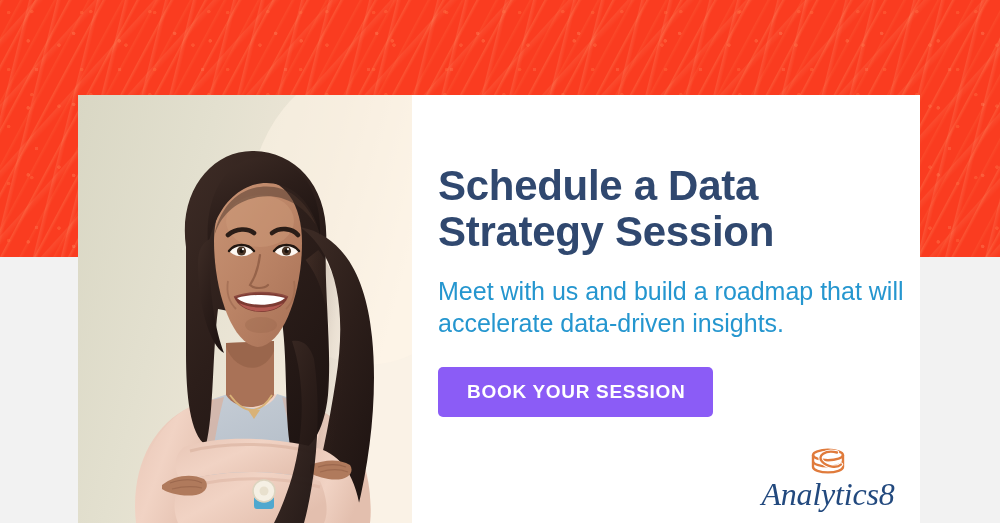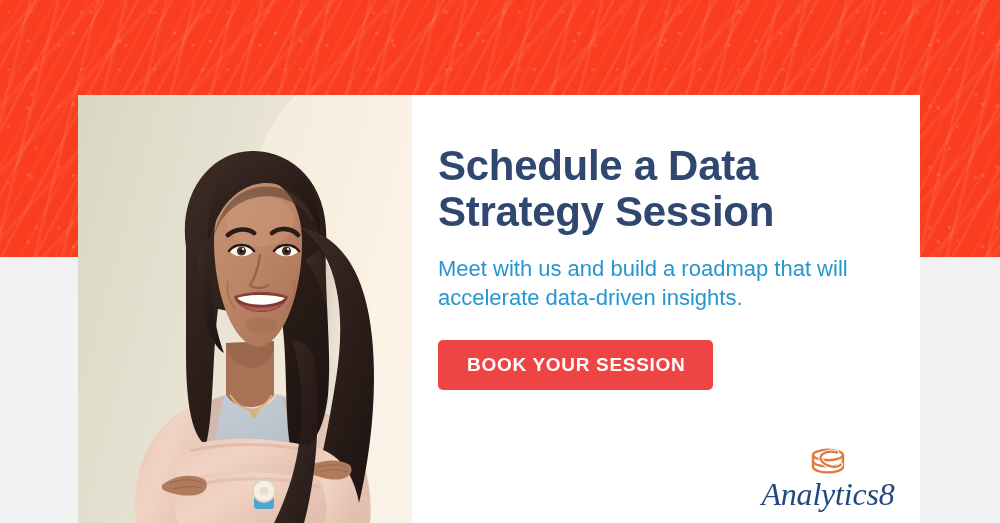--- a/index.html
+++ b/index.html
@@ -107,45 +107,45 @@
     overflow: hidden;
     background: #ddd9c8;
   }
   #photo-panel svg { display: block; }
 
   
   #text-panel {
     position: relative;
     flex: 1 1 auto;
     background: #ffffff;
-    padding: 48px 0 0 26px;
+    padding: 68px 0 0 26px;
   }
 
   #headline {
     font-size: 42px;
     font-weight: 700;
     line-height: 1.1;
     letter-spacing: -0.3px;
     color: #30486f;
     max-width: 420px;
   }
 
   #subhead {
     margin-top: 20px;
-    font-size: 22px;
+    font-size: 25px;
     line-height: 1.28;
     color: #2596cf;
     max-width: 480px;
     font-weight: 400;
   }
 
   #cta-button {
     margin-top: 28px;
     display: inline-block;
-    background: #ef4444;
+    background: #8b5cf6;
     color: #ffffff;
     font-size: 19px;
     font-weight: 700;
     letter-spacing: 0.7px;
     padding: 14px 28px 14px 29px;
     border: none;
     border-radius: 5px;
     cursor: pointer;
     font-family: "Liberation Sans", sans-serif;
   }

